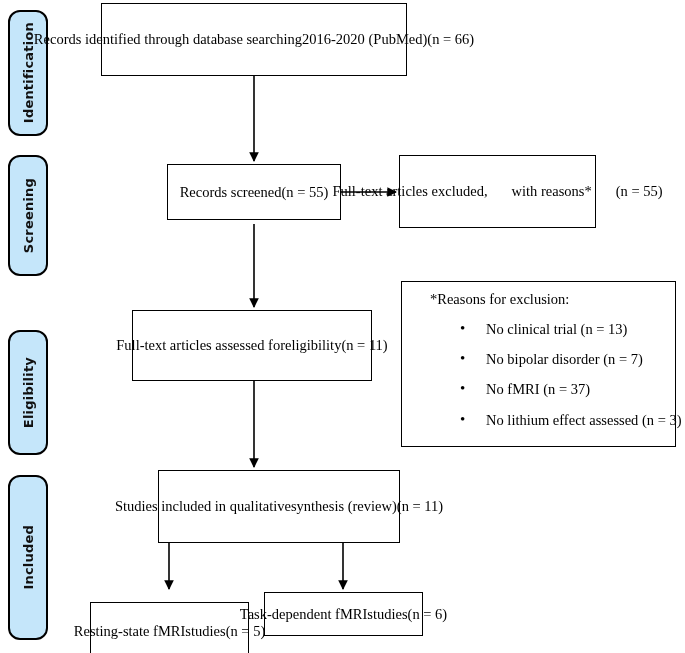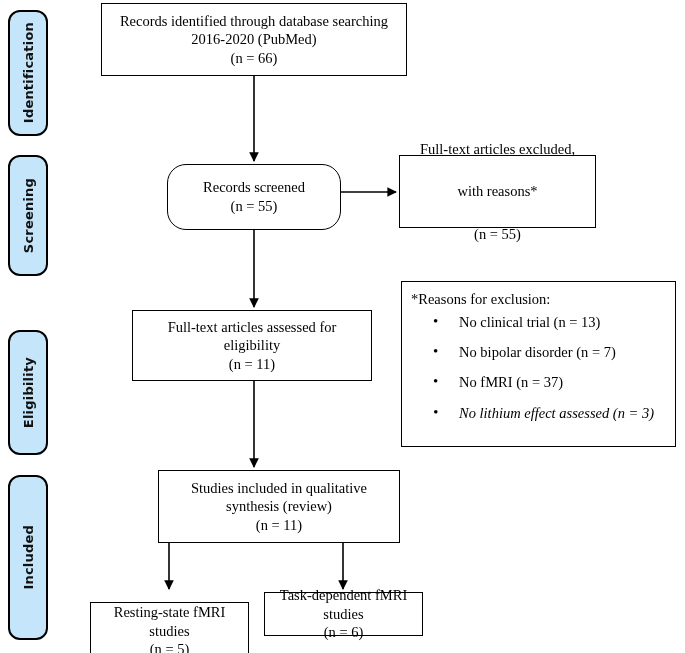--- a/index.html
+++ b/index.html
@@ -24,47 +24,47 @@
     letter-spacing:0.2px;
     color:#111;
     white-space:nowrap;
   }
 
   .flow-box{
     position:absolute;
     background:#fff;
     border:1.6px solid #000;
     box-sizing:border-box;
-    display:flex;flex-direction:column;
+    display:flex;flex-direction:row;
     align-items:center;justify-content:center;
     text-align:center;
     font-size:14.5px;
     line-height:1.28;
     padding:2px 6px;
   }
   .flow-box .ln{display:block;white-space:nowrap;}
 
   .reasons-box{
     position:absolute;
     background:#fff;
     border:1.6px solid #000;
     box-sizing:border-box;
-    padding:8px 10px 6px 9px;
+    padding:8px 10px 6px 28px;
     font-size:14.5px;
     line-height:1.25;
   }
   .reasons-title{display:block;margin-bottom:5px;white-space:nowrap;}
-  .reasons-list{list-style:none;margin:4px;padding:0 0 0 18px;}
+  .reasons-list{list-style:none;margin:12px;padding:0 0 0 18px;}
   .reasons-list li{
     position:relative;
     padding-left:26px;
     margin-bottom:12px;
     white-space:nowrap;
   }
-  .reasons-list li:last-child{margin-bottom:0;font-style:italic;}
+  .reasons-list li:last-child{margin-bottom:0;}
   .reasons-list li::before{
     content:"\2022";
     position:absolute;left:0;top:-1px;
     font-size:15px;
   }
 
   svg.connectors{position:absolute;left:0;top:0;width:685px;height:653px;
                  pointer-events:none;}
 </style>
 </head>
@@ -107,21 +107,21 @@
 
     <line x1="343" y1="543" x2="343" y2="589" stroke="#000" stroke-width="1.6" marker-end="url(#arrow)"></line>
   </svg>
 
   <div class="flow-box" style="left:101px;top:3px;width:306px;height:73px;">
     <span class="ln">Records identified through database searching</span>
     <span class="ln">2016-2020 (PubMed)</span>
     <span class="ln">(n = 66)</span>
   </div>
 
-  <div class="flow-box" style="left:167px;top:164px;width:174px;height:66px;border-radius:19px;">
+  <div class="flow-box" style="left:167px;top:164px;width:174px;height:56px;">
     <span class="ln">Records screened</span>
     <span class="ln">(n = 55)</span>
   </div>
 
   <div class="flow-box" style="left:399px;top:155px;width:197px;height:73px;gap:24px;">
     <span class="ln">Full-text articles excluded,</span>
     <span class="ln">with reasons*</span>
     <span class="ln">(n = 55)</span>
   </div>
 

